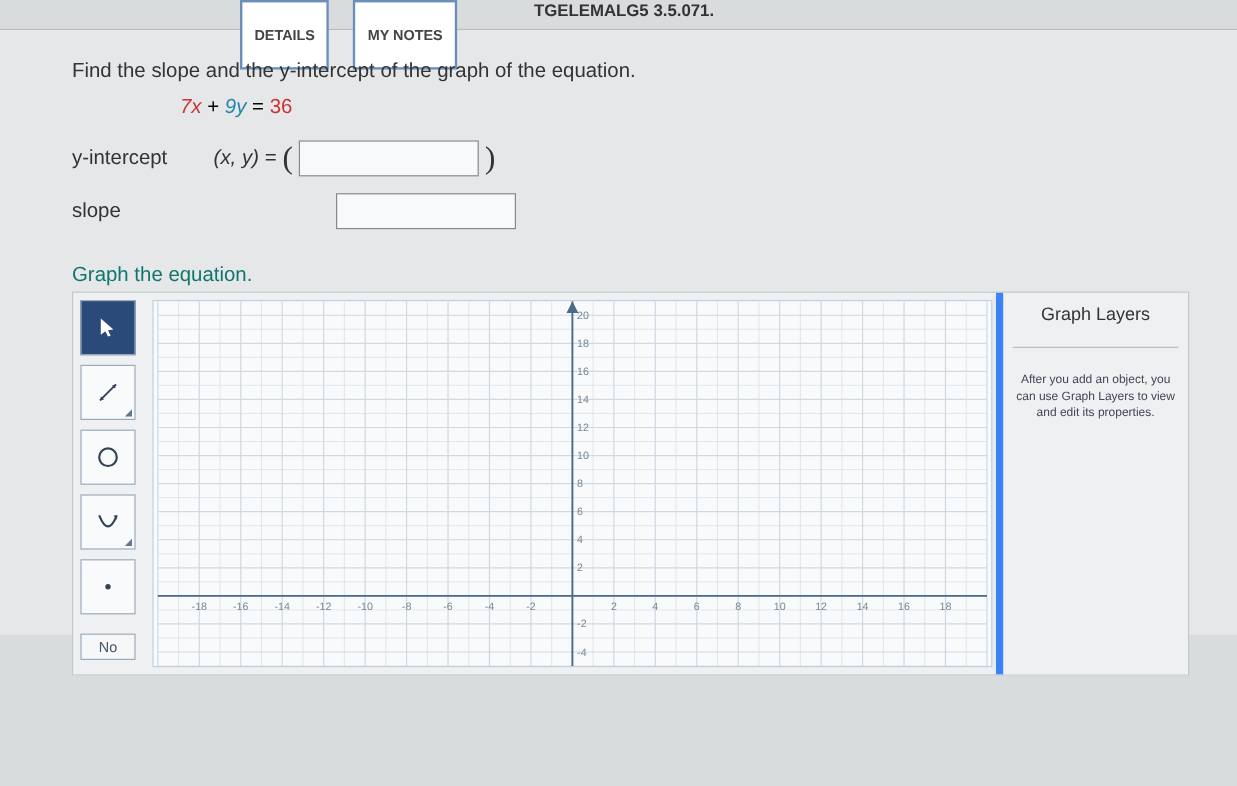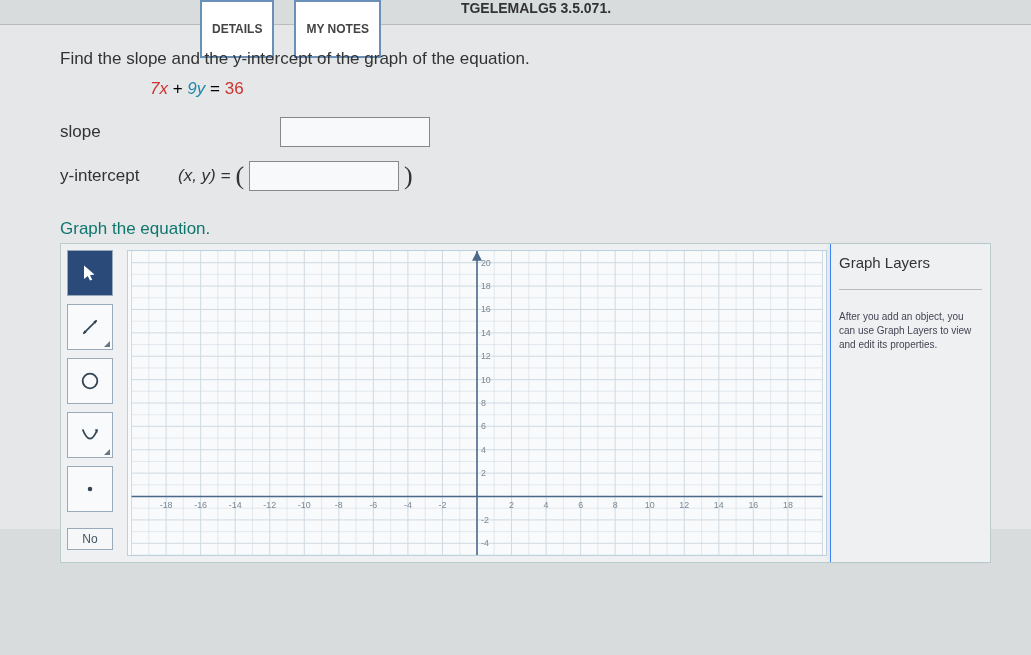--- a/index.html
+++ b/index.html
@@ -20,21 +20,21 @@
   }
   .topbtn {
     border: 2px solid #6a8fb9;
     background: #fff;
     padding: 20px 10px;
     font-size: 12px;
     color: #444;
     font-weight: bold;
   }
   .topref {
-    margin-left: 60px;
+    margin-left: 44px;
     font-weight: bold;
     color: #333;
     font-size: 14px;
   }
   .content {
     background: #e5e7e8;
     margin-top: 4px;
     padding: 24px 40px 0 60px;
     border-top: 1px solid #bbb;
     height: 505px;
@@ -138,24 +138,25 @@
     background: #f8fafb;
     font-size: 12px;
     display: flex; align-items: center; justify-content: center;
     cursor: pointer;
   }
   .layerspanel {
     position: absolute;
     right: 0; top: 0;
     width: 160px;
     background: #eef0f1;
-    border-left: 1px solid #3b82f6;
+    border-left: 6px solid #3b82f6;
     height: 100%;
     padding: 10px 8px;
     box-shadow: -2px 0 4px rgba(0,0,0,.05);
+    text-align: center;
   }
   .layerspanel .title {
     font-size: 15px;
     color: #333;
     margin-bottom: 20px;
     border-bottom: 1px solid #bbb;
     padding-bottom: 18px;
   }
   .layerspanel .hint {
     font-size: 10px;
@@ -177,30 +178,30 @@
   <div class="topref">TGELEMALG5 3.5.071.</div>
 </div>
 
 <div class="content">
   <div class="question">Find the slope and the y-intercept of the graph of the equation.</div>
   <div class="equation">
     <span class="term1 italic">7x</span><span> + </span><span class="term2 italic">9y</span><span> = </span><span class="rhs">36</span>
   </div>
 
   <div class="row">
-    <span class="label">slope</span>
-    <span class="inputbox slopebox"></span>
-  </div>
-
-  <div class="row">
     <span style="width:100px;display:inline-block">y-intercept</span>
     <span class="italic" style="margin-left:18px">(x, y) = </span>
     <span class="paren">(</span>
     <span class="inputbox ybox"></span>
     <span class="paren">)</span>
+  </div>
+
+  <div class="row">
+    <span class="label">slope</span>
+    <span class="inputbox slopebox"></span>
   </div>
 
   <div class="graphinstr">Graph the equation.</div>
 
   <div class="grapharea">
 
     <div class="toolcol">
       <div class="toolbtn sel">
         <svg width="18" height="18" viewBox="0 0 24 24">
             <path fill="#fff" d="M4 2l14 12-6 1 3 6-3 1-3-6-5 4z"></path>

